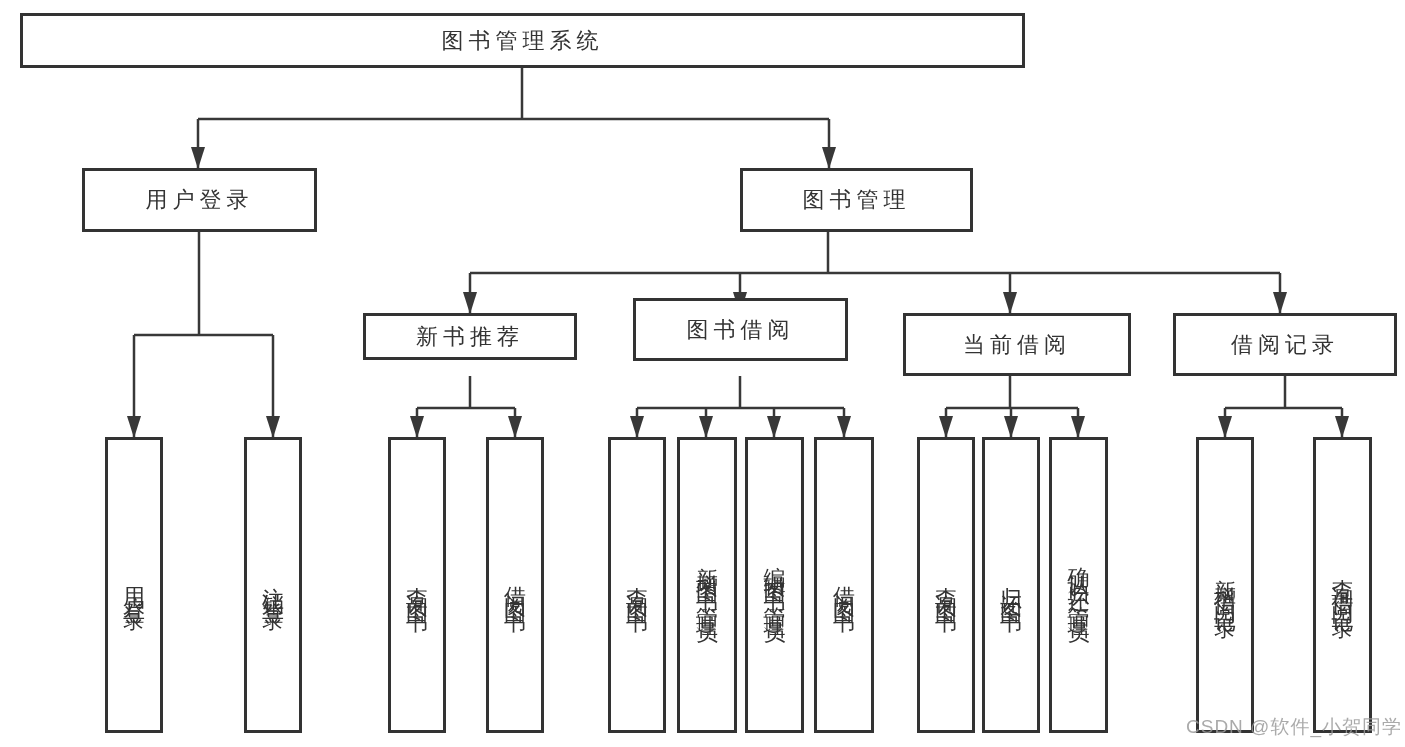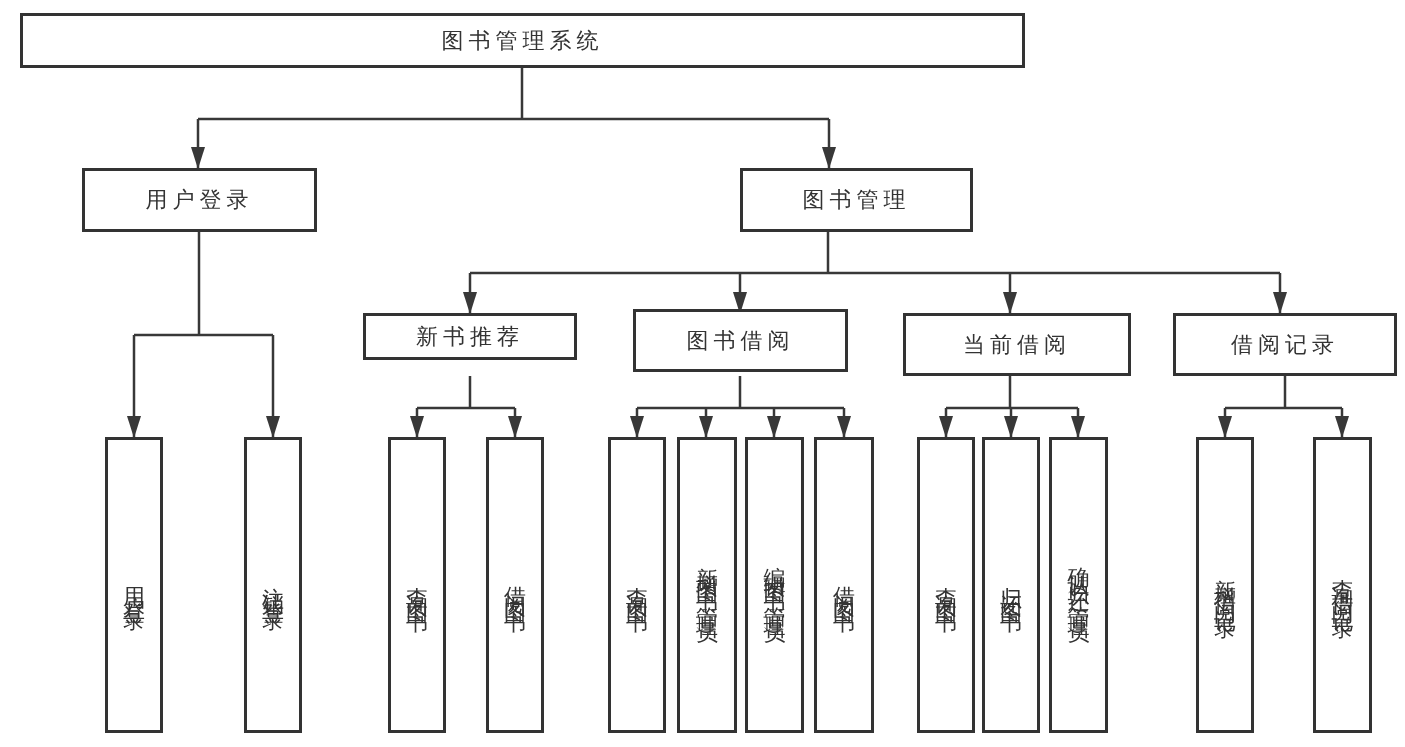--- a/index.html
+++ b/index.html
@@ -17,21 +17,21 @@
   }
   .leaf{top:437px;height:296px;width:58px;letter-spacing:0;}
   .leaf .vtxt{
     writing-mode:vertical-rl;text-orientation:mixed;
     letter-spacing:8px;font-size:22px;line-height:1;
   }
   #box-root{left:20px;top:13px;width:1005px;height:55px}
   #box-user-login{left:82px;top:168px;width:235px;height:64px}
   #box-book-mgmt{left:740px;top:168px;width:233px;height:64px}
   #box-l3-1{left:363px;top:313px;width:214px;height:47px}
-  #box-l3-2{left:633px;top:309px;width:215px;height:63px}
+  #box-l3-2{left:633px;top:298px;width:215px;height:63px}
   #box-l3-3{left:903px;top:313px;width:228px;height:63px}
   #box-l3-4{left:1173px;top:313px;width:224px;height:63px}
   #leaf-0{left:105px}
   #leaf-1{left:244px}
   #leaf-2{left:388px}
   #leaf-3{left:486px}
   #leaf-4{left:608px}
   #leaf-5{left:677px;width:60px}
   #leaf-6{left:745px;width:59px}
   #leaf-7{left:814px;width:60px}
@@ -151,14 +151,15 @@
   <div class="box leaf" id="leaf-10">
     <span class="vtxt">确认归还（管理员）</span>
   </div>
   <div class="box leaf" id="leaf-11">
     <span class="vtxt">新增借阅记录</span>
   </div>
   <div class="box leaf" id="leaf-12">
     <span class="vtxt">查询借阅记录</span>
   </div>
 
+  <div class="watermark">CSDN @软件_小贺同学</div>
 
 </div>
 
 </body></html>

